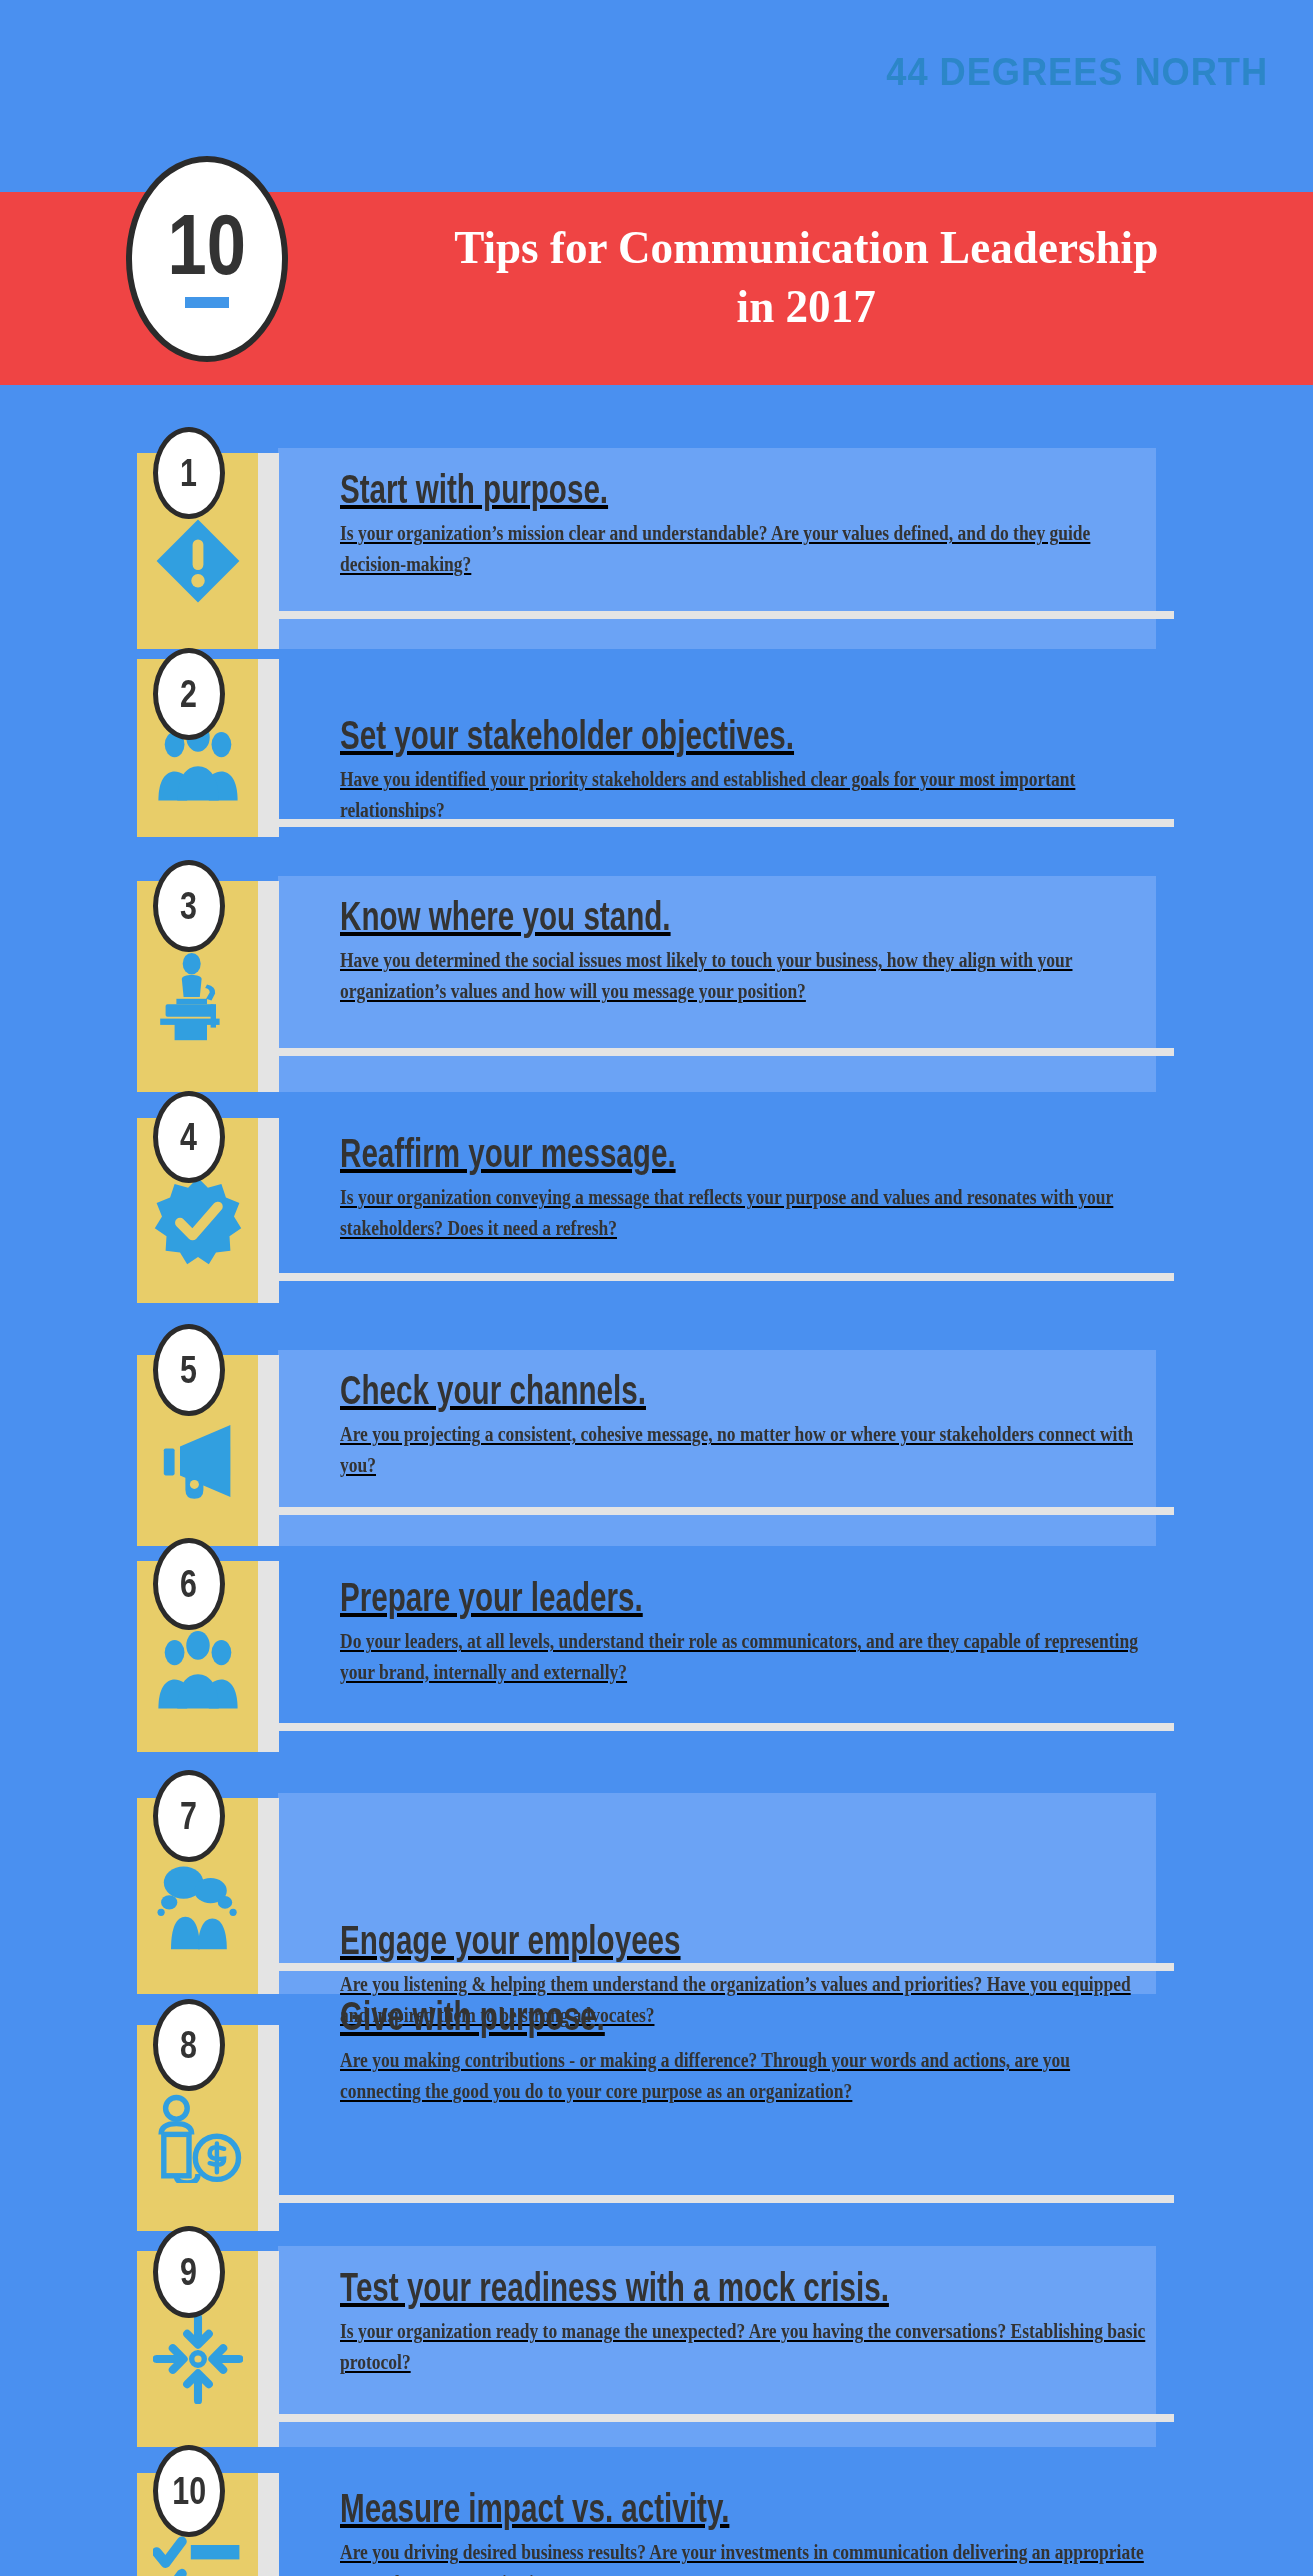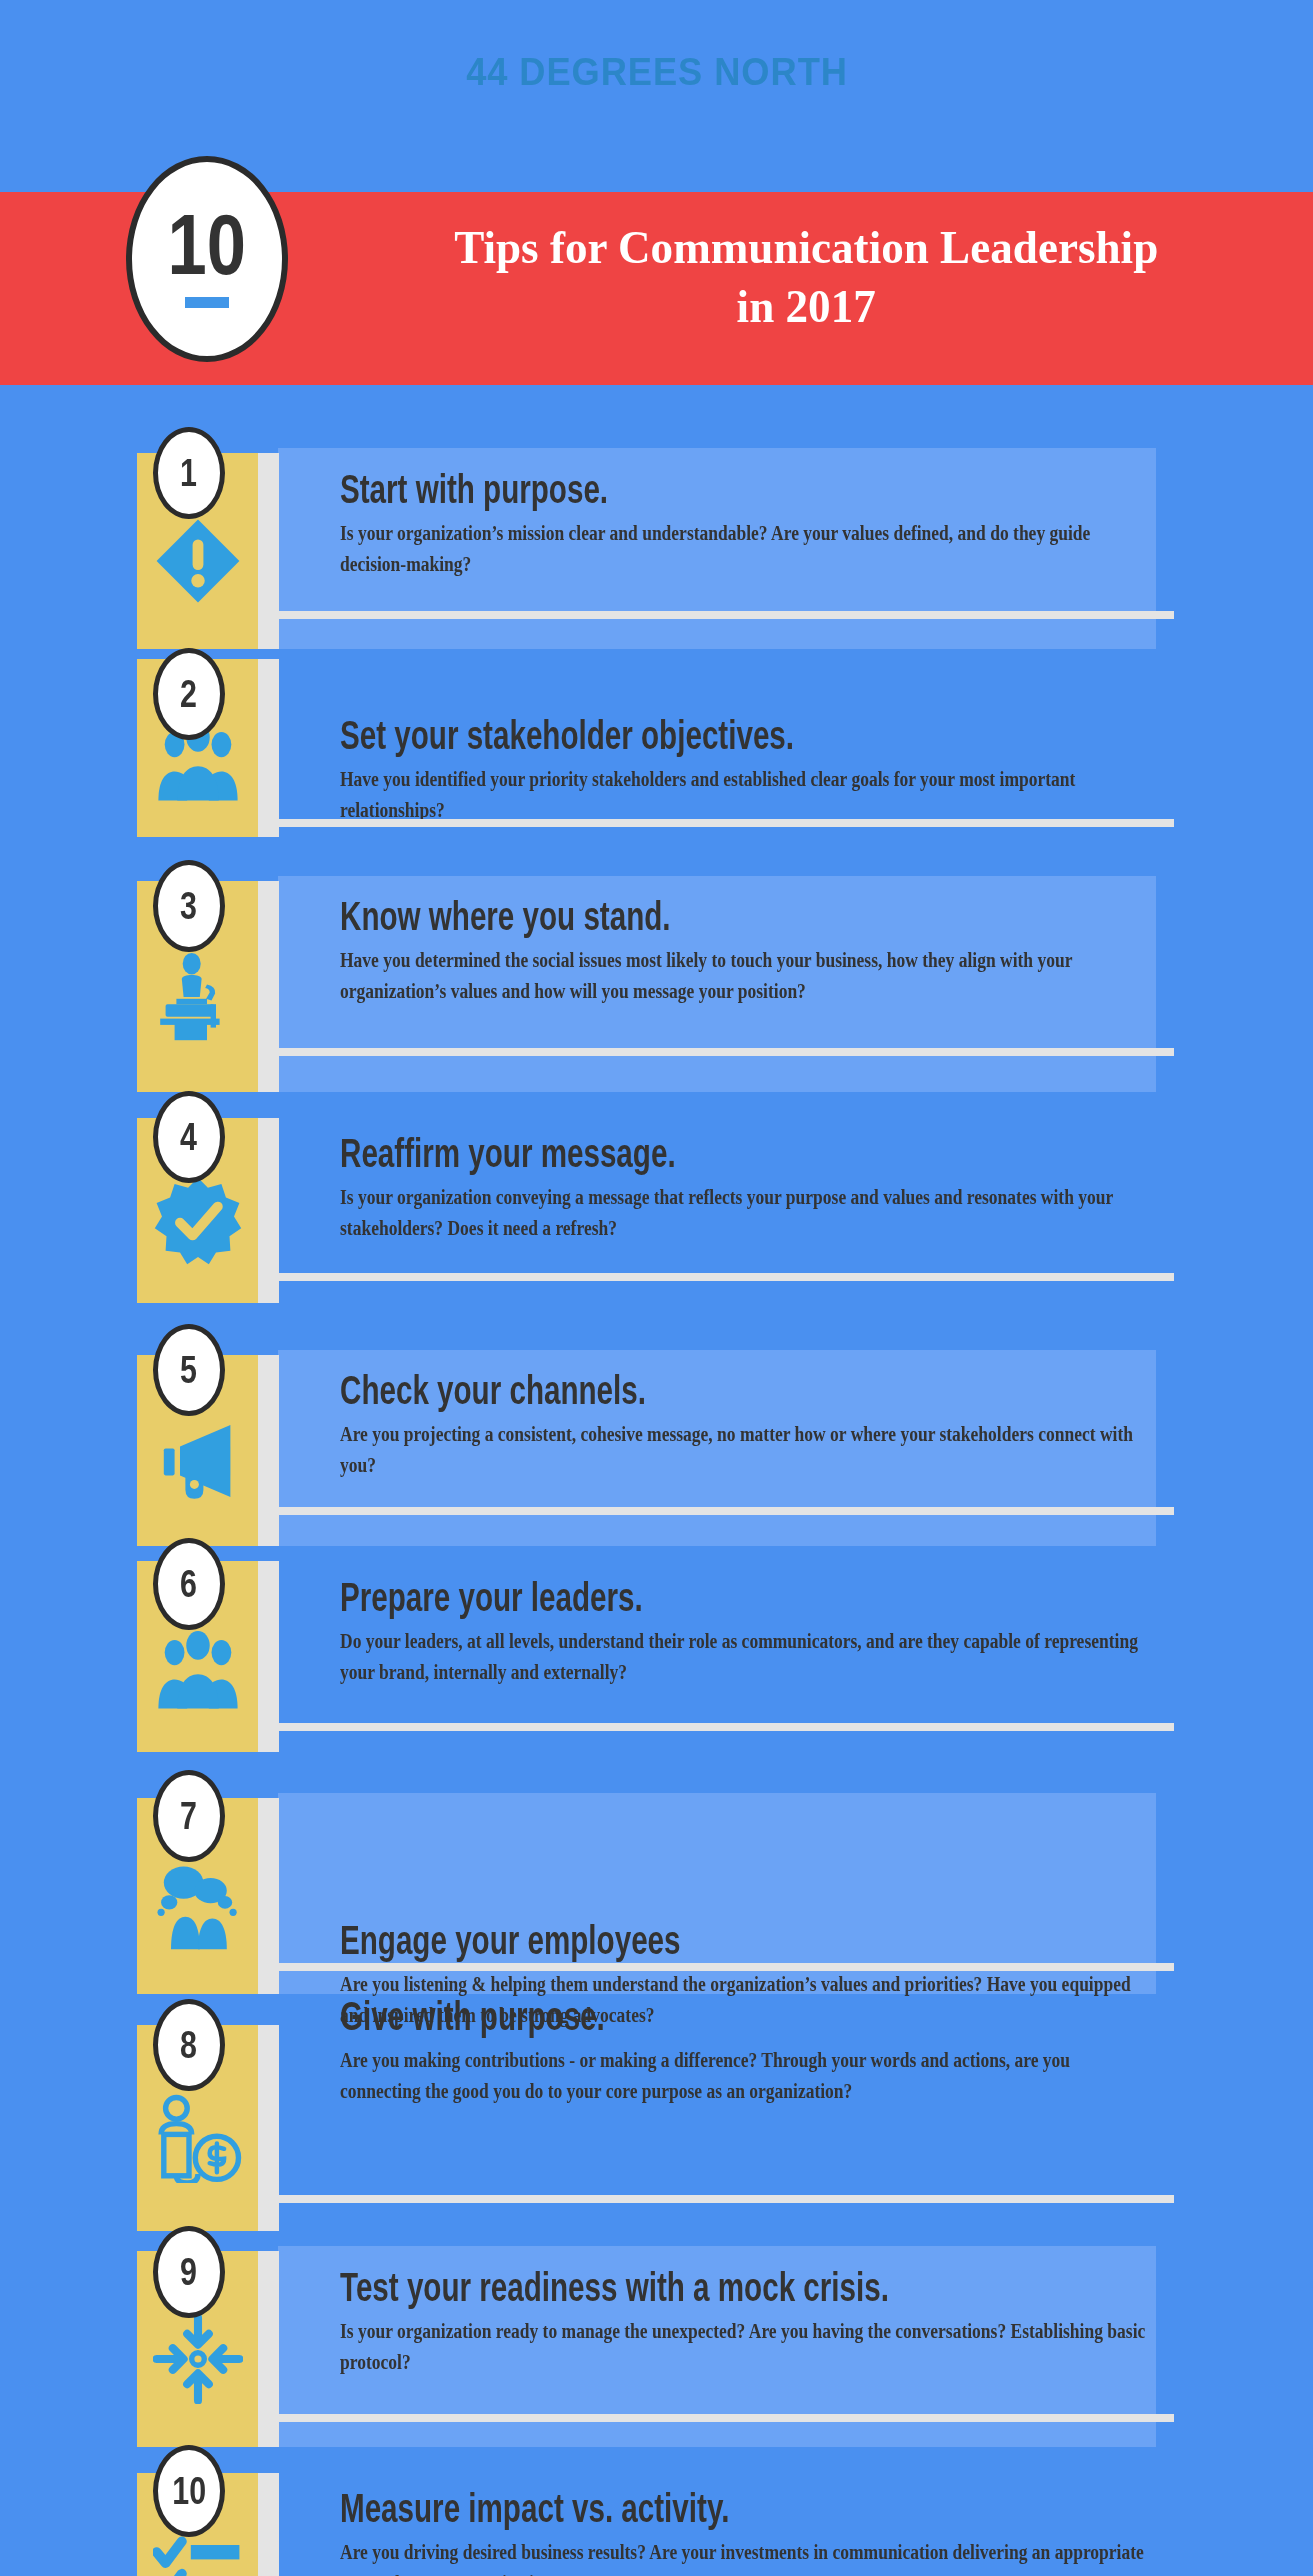--- a/index.html
+++ b/index.html
@@ -12,21 +12,21 @@
     height: 3220px;
     position: relative;
     overflow: hidden;
     font-family: "Liberation Sans", sans-serif;
   }
 
   
   #logo-area {
     position: absolute;
     top: 52px; left: 0; width: 1314px;
-    text-align: center;
+    text-align: right;
   }
   #logo-wordmark {
     font-family: "Liberation Sans", sans-serif;
     font-weight: bold;
     font-size: 39px;
     letter-spacing: 1px;
     color: #2c86c8;
     transform: scaleX(0.93);
     display: block;
     line-height: 1.0;
@@ -157,20 +157,21 @@
     font-weight: bold;
     font-size: 38px;
     color: #333333;
     transform: scaleX(0.8);
     line-height: 1;
   }
   .tip-text {
     position: absolute;
     left: 340px;
     width: 824px;
+    text-decoration: underline;
   }
   .tip-title {
     font-family: "Liberation Sans", sans-serif;
     font-weight: bold;
     color: #333333;
     font-size: 40px;
     line-height: 1.0;
     transform: scaleX(0.74);
     transform-origin: left center;
     white-space: nowrap;

